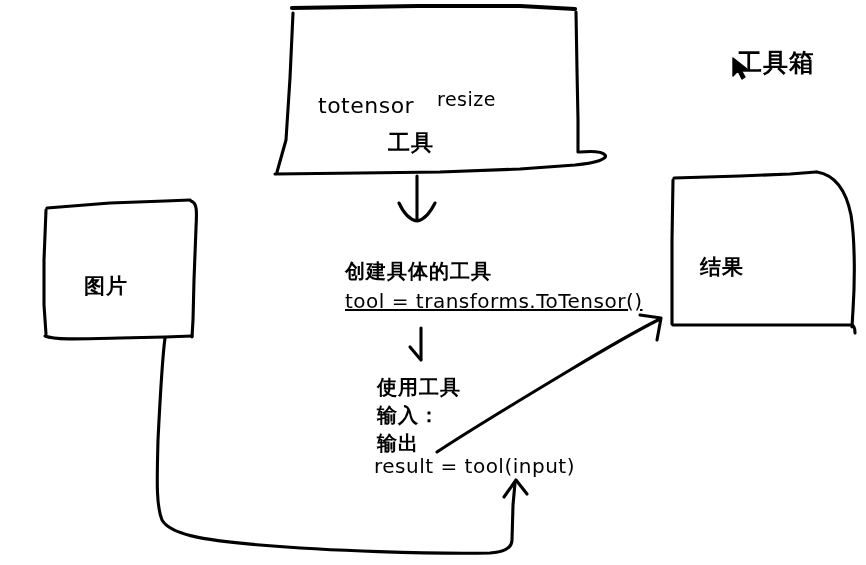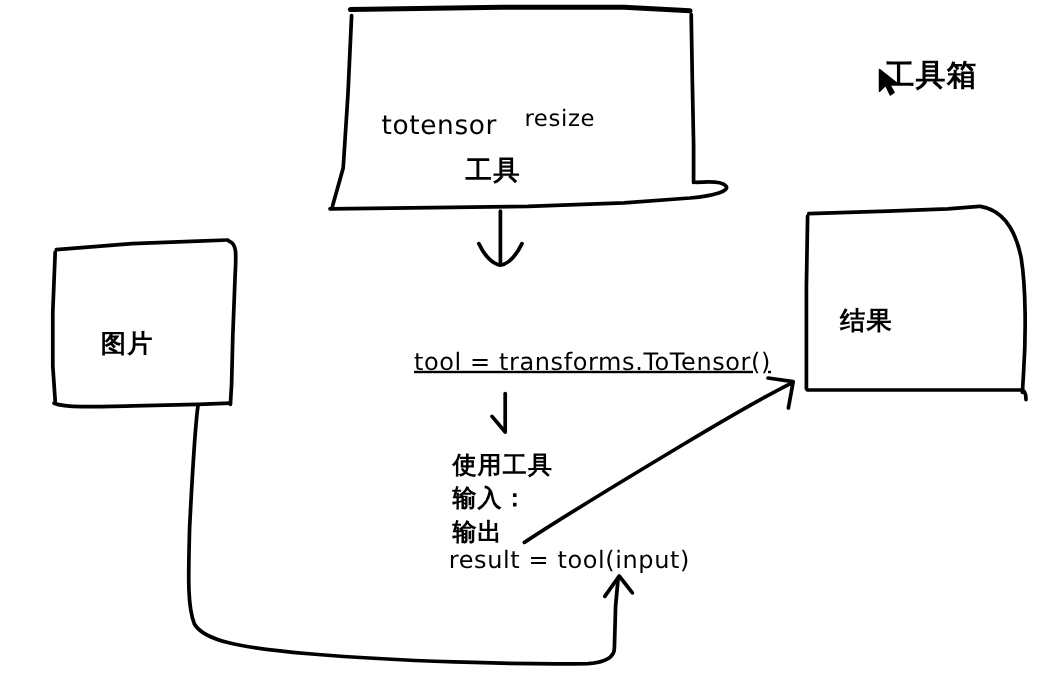--- a/index.html
+++ b/index.html
@@ -110,20 +110,21 @@
 
   <div class="lbl hand t-totensor">totensor</div>
   <div class="lbl hand t-resize">resize</div>
   <div class="lbl cjk-bold t-gongju">工具</div>
 
   <div class="lbl cjk-bold t-toolbox">工具箱</div>
 
   <div class="lbl cjk-bold t-tupian">图片</div>
   <div class="lbl cjk-bold t-jieguo">结果</div>
 
+  <div class="lbl cjk-bold t-create">创建具体的工具</div>
   <div class="lbl hand t-toolline">tool = transforms.ToTensor()</div>
 
   <div class="lbl cjk-bold t-use">使用工具</div>
   <div class="lbl cjk-bold t-input">输入：</div>
   <div class="lbl cjk-bold t-output">输出</div>
   <div class="lbl hand t-result">result = tool(input)</div>
 
 </div>
 
 </body></html>

